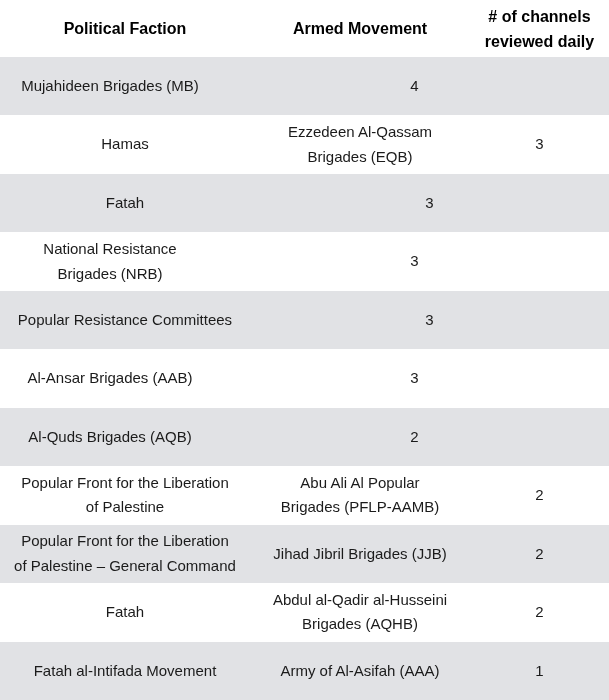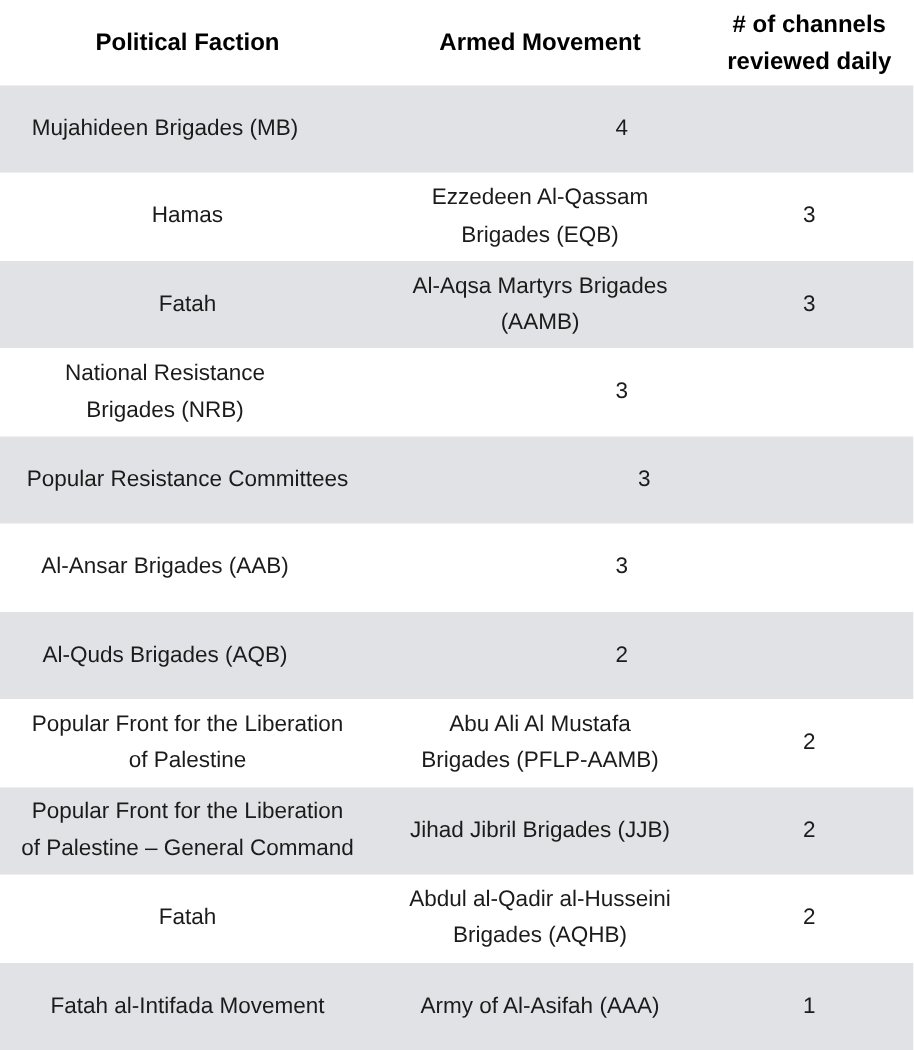--- a/index.html
+++ b/index.html
@@ -73,22 +73,20 @@
 
   <div class="row">
     <div class="cell c1">Hamas</div>
     <div class="cell c2">Ezzedeen Al-Qassam
 Brigades (EQB)</div>
     <div class="cell c3">3</div>
   </div>
 
   <div class="row">
     <div class="cell c1">Fatah</div>
-    <div class="cell c2">Al-Aqsa Martyrs Brigades
-(AAMB)</div>
     <div class="cell c3">3</div>
   </div>
 
   <div class="row">
     <div class="cell c2">National Resistance
 Brigades (NRB)</div>
     <div class="cell c3">3</div>
   </div>
 
   <div class="row">
@@ -102,21 +100,21 @@
   </div>
 
   <div class="row">
     <div class="cell c2">Al-Quds Brigades (AQB)</div>
     <div class="cell c3">2</div>
   </div>
 
   <div class="row">
     <div class="cell c1">Popular Front for the Liberation
 of Palestine</div>
-    <div class="cell c2">Abu Ali Al Mustafa
+    <div class="cell c2">Abu Ali Al Popular
 Brigades (PFLP-AAMB)</div>
     <div class="cell c3">2</div>
   </div>
 
   <div class="row">
     <div class="cell c1">Popular Front for the Liberation
 of Palestine – General Command</div>
     <div class="cell c2">Jihad Jibril Brigades (JJB)</div>
     <div class="cell c3">2</div>
   </div>

